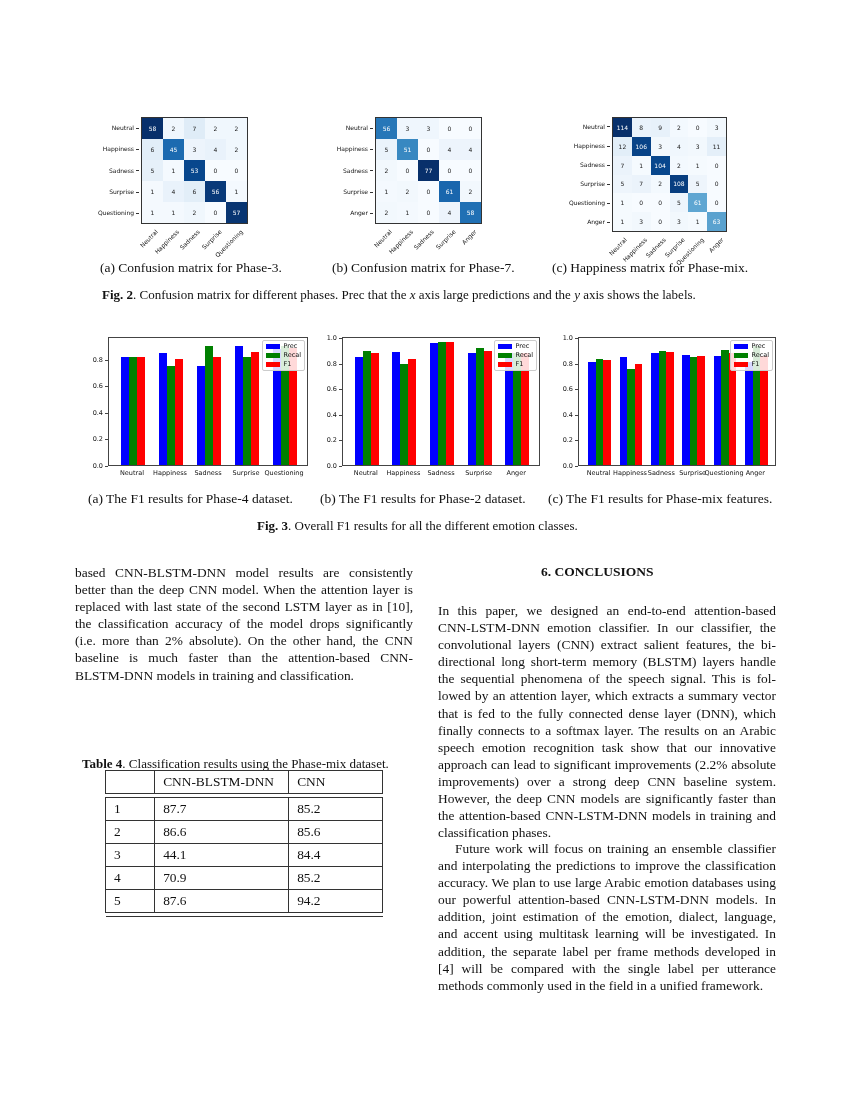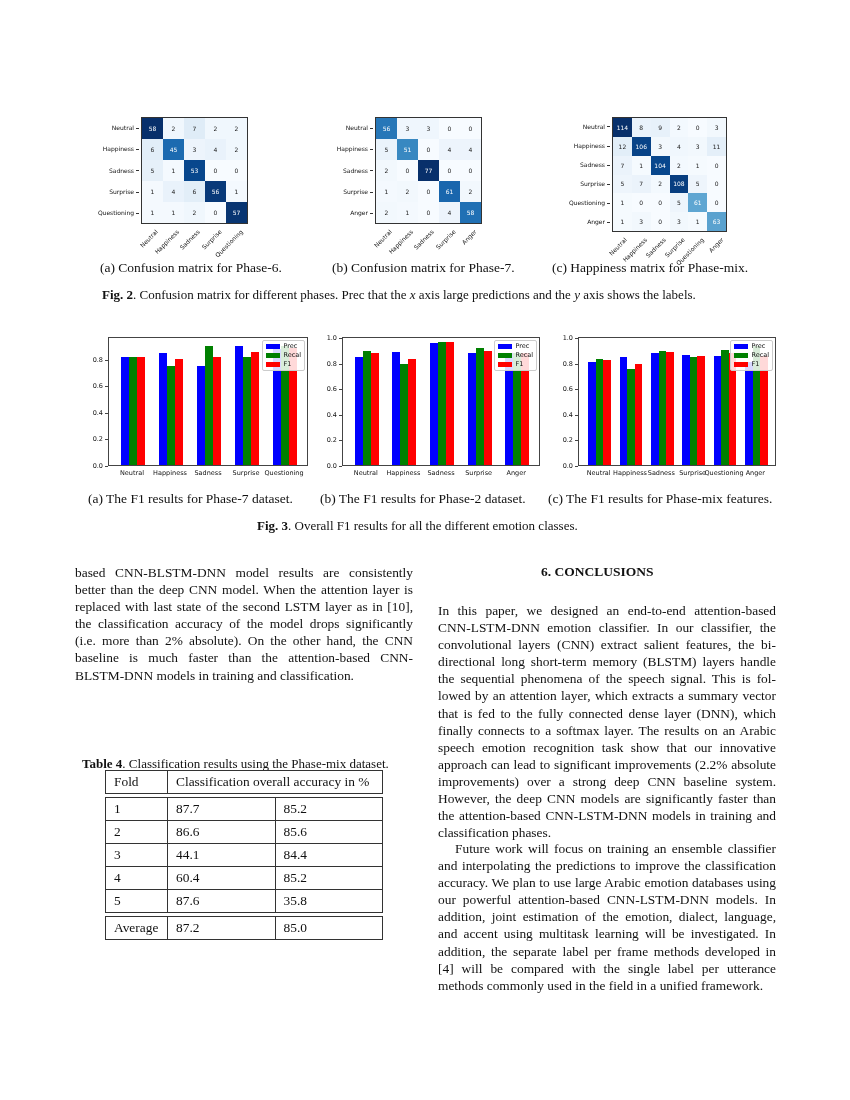--- a/index.html
+++ b/index.html
@@ -170,21 +170,21 @@
     <div class="cm-ylabel" style="width: 55px; left: 555px; top: 160.917px;">Sadness</div>
     <div class="cm-xlabel" style="right: 188.083px; top: 236px;">Sadness</div>
     <div class="cm-ylabel" style="width: 55px; left: 555px; top: 180.083px;">Surprise</div>
     <div class="cm-xlabel" style="right: 168.917px; top: 236px;">Surprise</div>
     <div class="cm-ylabel" style="width: 55px; left: 555px; top: 199.25px;">Questioning</div>
     <div class="cm-xlabel" style="right: 149.75px; top: 236px;">Questioning</div>
     <div class="cm-ylabel" style="width: 55px; left: 555px; top: 218.417px;">Anger</div>
     <div class="cm-xlabel" style="right: 130.583px; top: 236px;">Anger</div>
   </div>
 
-<div class="subcap" style="left:100px; top:260px;">(a) Confusion matrix for Phase-6.</div>
+<div class="subcap" style="left:100px; top:260px;">(a) Confusion matrix for Phase-3.</div>
 <div class="subcap" style="left:332px; top:260px;">(b) Confusion matrix for Phase-7.</div>
 <div class="subcap" style="left:552px; top:260px;">(c) Happiness matrix for Phase-mix.</div>
 
 <div class="figcap" style="left:102px; top:287px;">
   <b>Fig. 2</b><span>. Confusion matrix for different phases. Prec that the </span><i>x</i><span> axis large predictions and the </span><i>y</i><span> axis shows the labels.</span>
 </div>
 
 <div id="bc-host">
     <div class="bc-frame" style="left: 108px; top: 337px; width: 200px; height: 129px;">
       <div class="bar" style="left: 12px; width: 8px; height: 108.206px; background: rgb(0, 0, 255);"></div>
@@ -327,39 +327,40 @@
     <div class="bc-tick" style="left: 553px; top: 334.277px;">1.0</div>
     <div class="bc-tickmark" style="left: 575px; top: 338.277px;"></div>
     <div class="bc-cat" style="left: 598.667px; top: 469px;">Neutral</div>
     <div class="bc-cat" style="left: 630px; top: 469px;">Happiness</div>
     <div class="bc-cat" style="left: 661.333px; top: 469px;">Sadness</div>
     <div class="bc-cat" style="left: 692.667px; top: 469px;">Surprise</div>
     <div class="bc-cat" style="left: 724px; top: 469px;">Questioning</div>
     <div class="bc-cat" style="left: 755.333px; top: 469px;">Anger</div>
   </div>
 
-<div class="subcap" style="left:88px; top:491px;">(a) The F1 results for Phase-7 dataset.</div>
+<div class="subcap" style="left:88px; top:491px;">(a) The F1 results for Phase-4 dataset.</div>
 <div class="subcap" style="left:320px; top:491px;">(b) The F1 results for Phase-2 dataset.</div>
 <div class="subcap" style="left:548px; top:491px;">(c) The F1 results for Phase-mix features.</div>
 
 <div class="figcap" style="left:257px; top:518px;">
   <b>Fig. 3</b><span>. Overall F1 results for all the different emotion classes.</span>
 </div>
 
 <div class="para" style="left:75px; top:564px; width:338px;">based CNN-BLSTM-DNN model results are consistently better than the deep CNN model. When the attention layer is replaced with last state of the second LSTM layer as in [10], the classification accuracy of the model drops signifi­cantly (i.e. more than 2% absolute). On the other hand, the CNN baseline is much faster than the attention-based CNN-BLSTM-DNN models in training and classification.</div>
 
 <div class="tbl-caption" style="left:82px; top:756px;">
   <b>Table 4</b><span>. Classification results using the Phase-mix dataset.</span>
 </div>
 
 <table class="res" style="left:105px; top:770px; width:278px;">
   <tbody>
-      <tr>
-    <td style="width:45px;">Fold</td>
-    <td colspan="2">Classification overall accuracy in %</td>
+  <tr>
+    <td></td>
+    <td style="width:117px;">CNN-BLSTM-DNN</td>
+    <td>CNN</td>
   </tr>
   <tr class="gap">
         <td colspan="3" style="border-top:1px solid #333; border-bottom:1px solid #333;"></td>
       </tr>
   <tr>
     <td>1</td>
         <td>87.7</td>
         <td>85.2</td>
   </tr>
   <tr>
@@ -367,34 +368,29 @@
         <td>86.6</td>
         <td>85.6</td>
   </tr>
   <tr>
     <td>3</td>
         <td>44.1</td>
         <td>84.4</td>
   </tr>
   <tr>
     <td>4</td>
-        <td>60.4</td>
+        <td>70.9</td>
         <td>85.2</td>
   </tr>
   <tr>
     <td>5</td>
         <td>87.6</td>
-        <td>35.8</td>
+        <td>94.2</td>
   </tr>
   <tr class="gap">
         <td colspan="3" style="border-top:1px solid #333; border-bottom:1px solid #333;"></td>
       </tr>
-  <tr>
-    <td>Average</td>
-        <td>87.2</td>
-        <td>85.0</td>
-  </tr>
 </tbody>
   </table>
 
 <div class="heading" style="left:541px; top:564px;">6.  CONCLUSIONS</div>
 <div class="para" style="left:438px; top:602px; width:338px;">In this paper, we designed an end-to-end attention-based CNN-LSTM-DNN emotion classifier. In our classifier, the convolutional layers (CNN) extract salient features, the bi­directional long short-term memory (BLSTM) layers handle the sequential phenomena of the speech signal. This is fol­lowed by an attention layer, which extracts a summary vector that is fed to the fully connected dense layer (DNN), which finally connects to a softmax layer. The results on an Arabic speech emotion recognition task show that our innovative approach can lead to significant improvements (2.2% abso­lute improvements) over a strong deep CNN baseline system. However, the deep CNN models are significantly faster than the attention-based CNN-LSTM-DNN models in training and classification phases.</div>
 <div class="para" style="left:438px; top:840px; width:338px; text-indent:17px;">Future work will focus on training an ensemble classifier and interpolating the predictions to improve the classifica­tion accuracy. We plan to use large Arabic emotion databases using our powerful attention-based CNN-LSTM-DNN mod­els. In addition, joint estimation of the emotion, dialect, lan­guage, and accent using multitask learning will be investi­gated. In addition, the separate label per frame methods de­veloped in [4] will be compared with the single label per utterance methods commonly used in the field in a unified framework.</div>
 
 </body></html>

